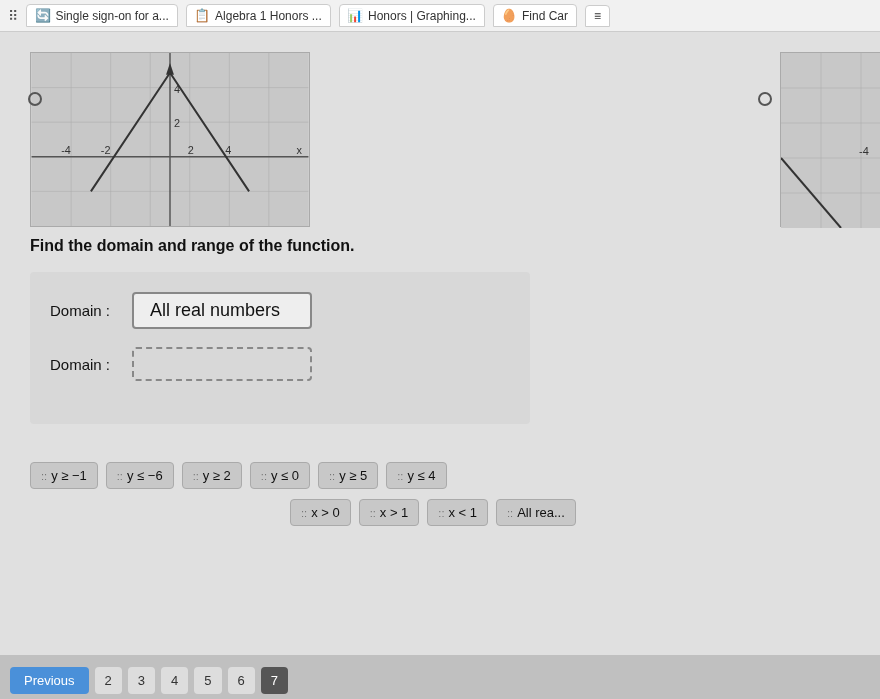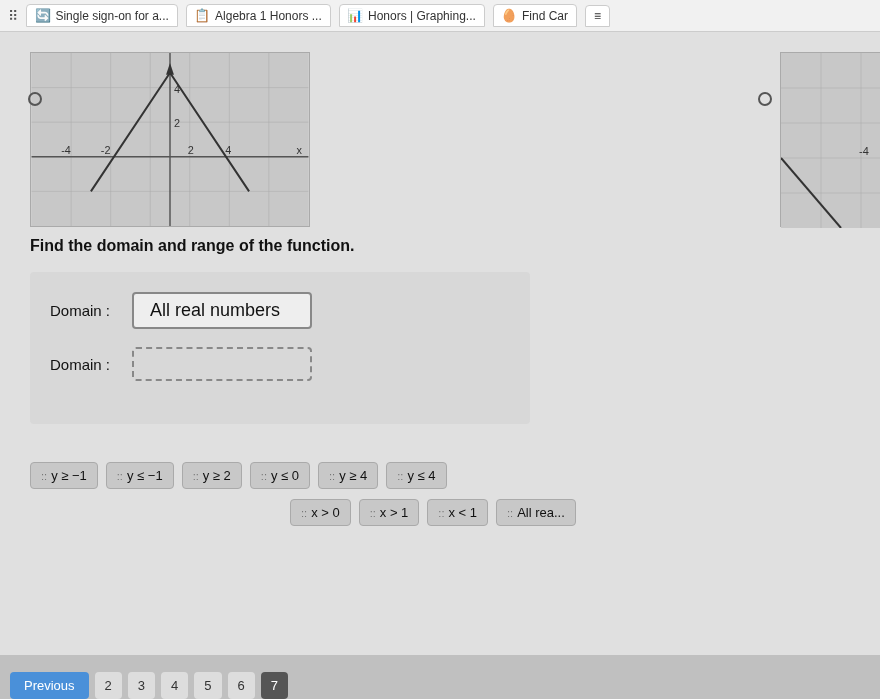--- a/index.html
+++ b/index.html
@@ -181,22 +181,22 @@
 
     
     .bottom-nav {
       position: absolute;
       bottom: 0;
       left: 0;
       width: 100%;
       height: 44px;
       background: #c0c0c0;
       display: flex;
-      align-items: flex-end;
-      padding: 0 10px;
+      align-items: flex-start;
+      padding: 12px 10px;
       gap: 6px;
     }
 
     .nav-btn {
       padding: 6px 14px;
       border: none;
       border-radius: 4px;
       font-size: 13px;
       cursor: pointer;
     }
@@ -321,33 +321,33 @@
 
   <div class="options-area">
 
     <div class="options-row">
       <div class="option-chip">
         <span class="dots">::</span>
         <span>y ≥ −1</span>
       </div>
       <div class="option-chip">
         <span class="dots">::</span>
-        <span>y ≤ −1</span>
+        <span>y ≤ −6</span>
       </div>
       <div class="option-chip">
         <span class="dots">::</span>
         <span>y ≥ 2</span>
       </div>
       <div class="option-chip">
         <span class="dots">::</span>
         <span>y ≤ 0</span>
       </div>
       <div class="option-chip">
         <span class="dots">::</span>
-        <span>y ≥ 4</span>
+        <span>y ≥ 5</span>
       </div>
       <div class="option-chip">
         <span class="dots">::</span>
         <span>y ≤ 4</span>
       </div>
     </div>
 
     <div class="options-row" style="padding-left: 260px;">
       <div class="option-chip">
         <span class="dots">::</span>

